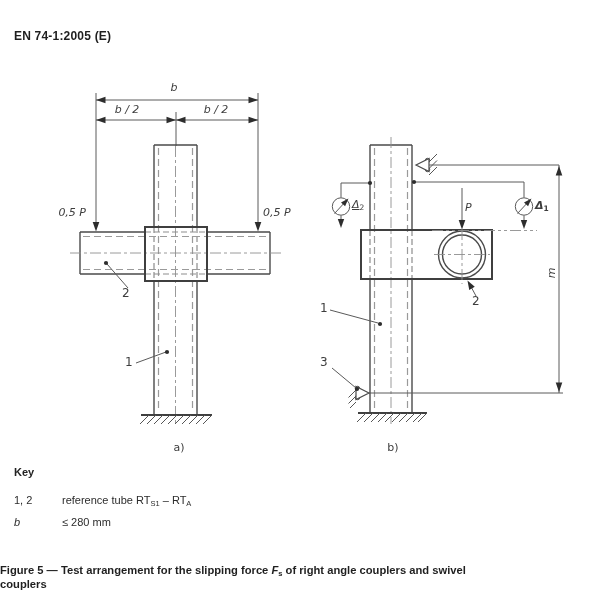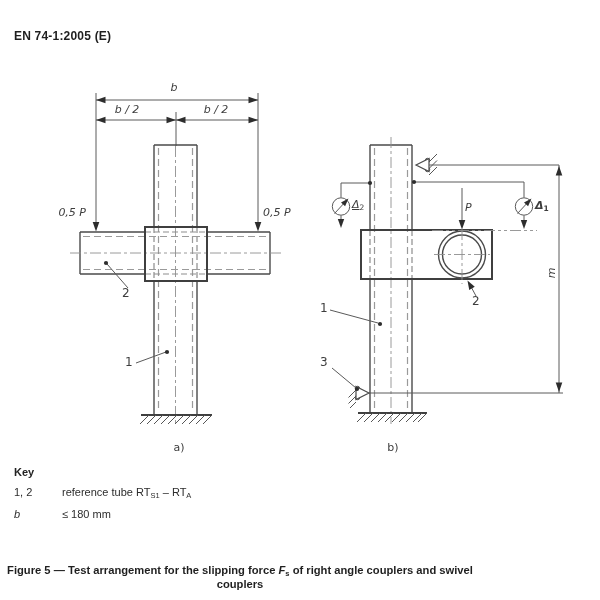--- a/index.html
+++ b/index.html
@@ -34,27 +34,27 @@
   }
   .it { font-style:italic; }
   .num { font-size:12px; color:#3d3d3d; }
   .ctr { transform:translateX(-50%); }
   .rgt { transform:translateX(-100%); }
   .rot { transform:translate(-50%,-50%) rotate(-90deg); }
   .sub { font-size:7.5px; vertical-align:-2px; }
 
   
   .key { position:absolute; left:14px; top:466px; font-size:11px; color:#2c2c2c; }
-  .key-title { font-weight:bold; margin-bottom:5px; color:#222; }
+  .key-title { font-weight:bold; margin-bottom:13px; color:#222; }
   .key-row { line-height:18px; }
   .key-term { display:inline-block; width:48px; }
   .key-val  { }
 
   .fig-caption {
-    position:absolute; left:0; top:564px; width:480px; text-align:center;
+    position:absolute; left:0; top:564px; width:480px; text-align:left;
     font-size:11.2px; font-weight:bold; color:#1f1f1f;
   }
 </style>
 </head>
 <body>
 
 <div class="page">
 
   <div class="doc-header">EN 74-1:2005 (E)</div>
 
@@ -230,21 +230,21 @@
   <div class="dlabel num" style="left:472px; top:295px;">2</div>
   <div class="dlabel it rot" style="left:551px; top:273px;">m</div>
   <div class="dlabel ctr" style="left:393px; top:442px;">b)</div>
 
   <div class="key">
     <div class="key-title">Key</div>
     <div class="key-row">
       <span class="key-term">1, 2</span><span class="key-val"><span>reference tube RT</span><span class="sub">S1</span><span> – RT</span><span class="sub">A</span></span>
     </div>
     <div class="key-row">
-      <span class="key-term it">b</span><span class="key-val">≤ 180 mm</span>
+      <span class="key-term it">b</span><span class="key-val">≤ 280 mm</span>
     </div>
   </div>
 
   <div class="fig-caption">
     <span>Figure 5 — Test arrangement for the slipping force </span><span class="it">F</span><span class="sub">s</span><span> of right angle couplers and swivel couplers</span>
   </div>
 
 </div>
 
 </body></html>

